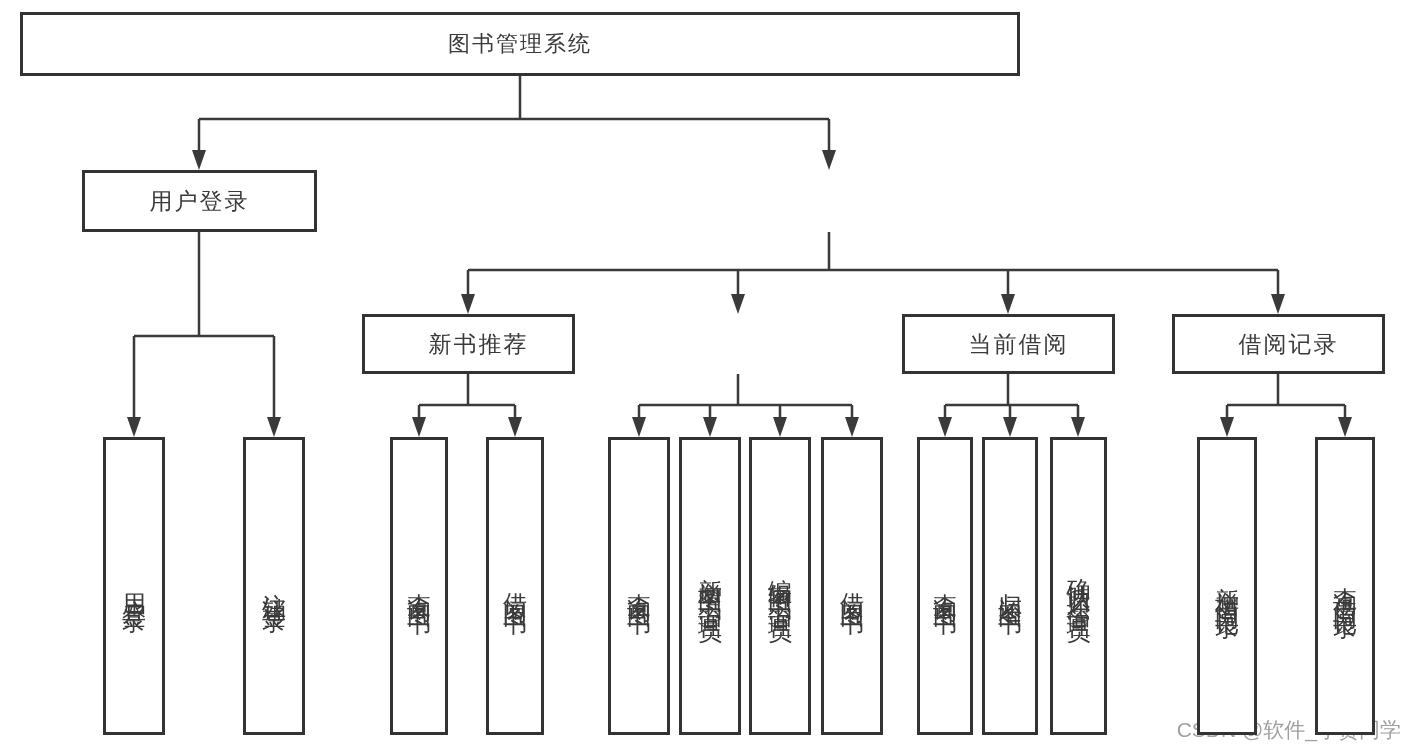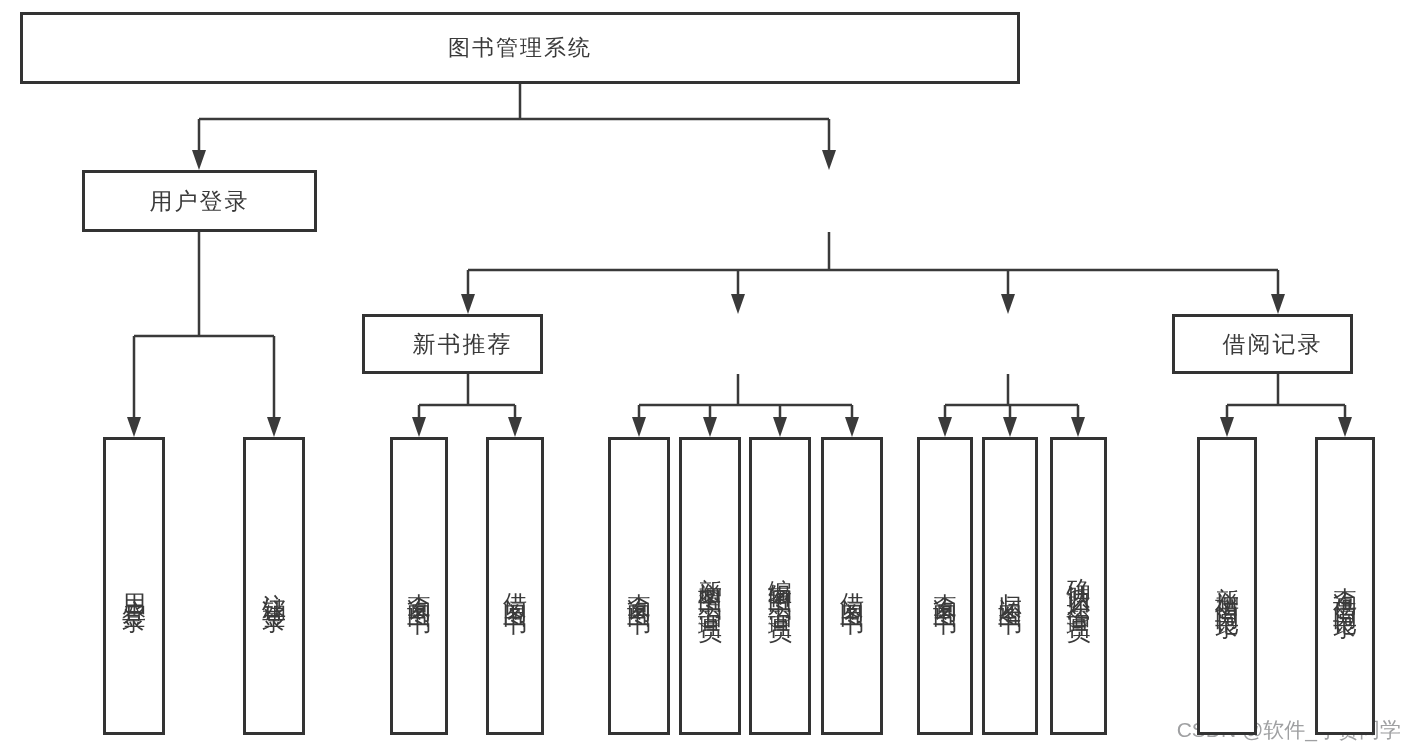--- a/index.html
+++ b/index.html
@@ -27,24 +27,24 @@
     align-items: center;
     justify-content: center;
     z-index: 2;
   }
   .node .lbl {
     font-size: 23px;
     letter-spacing: 2px;
     color: #3a3a3a;
     white-space: nowrap;
   }
-  .node-root { left: 20px; top: 12px; width: 1000px; height: 72px; }
+  .node-root { left: 20px; top: 12px; width: 1000px; height: 64px; }
   .node-root .lbl { font-size: 22px; }
   .lvl2 { height: 62px; top: 170px; width: 235px; }
-  .lvl3 { height: 60px; top: 314px; width: 181px; padding-left: 20px; }
+  .lvl3 { height: 60px; top: 314px; width: 213px; padding-left: 20px; }
   .leaf {
     position: absolute;
     top: 437px;
     height: 298px;
     box-sizing: border-box;
     background: #ffffff;
     border: 3px solid #333333;
     display: flex;
     align-items: center;
     justify-content: center;
@@ -117,20 +117,23 @@
     <span class="lbl">图书管理系统</span>
   </div>
 
   <div class="node lvl2" style="left:82px;">
     <span class="lbl">用户登录</span>
   </div>
 
   <div class="node lvl3" style="left:362px;">
     <span class="lbl">新书推荐</span>
   </div>
+  <div class="node lvl3" style="left:902px;">
+    <span class="lbl">当前借阅</span>
+  </div>
   <div class="node lvl3" style="left:1172px;">
     <span class="lbl">借阅记录</span>
   </div>
 
   <div class="leaf" style="left:103px;width:62px;">
     <span class="vlbl">用户登录</span>
   </div>
   <div class="leaf" style="left:243px;width:62px;">
     <span class="vlbl">注销登录</span>
   </div>

